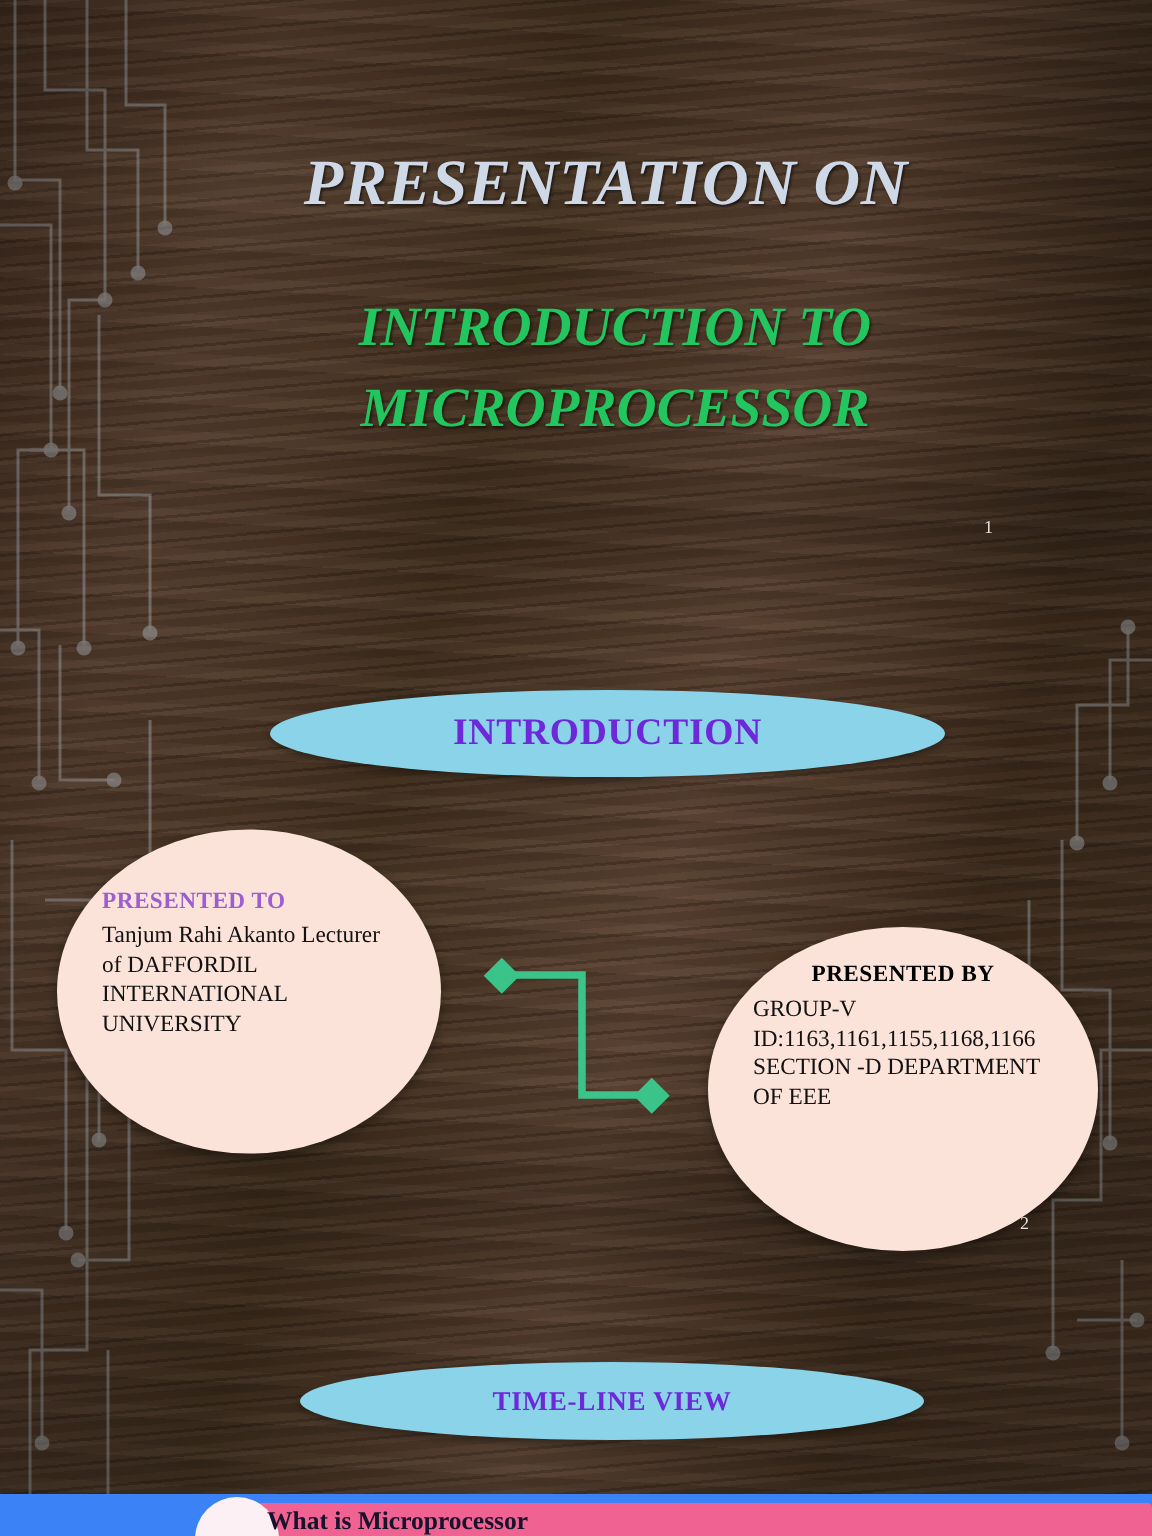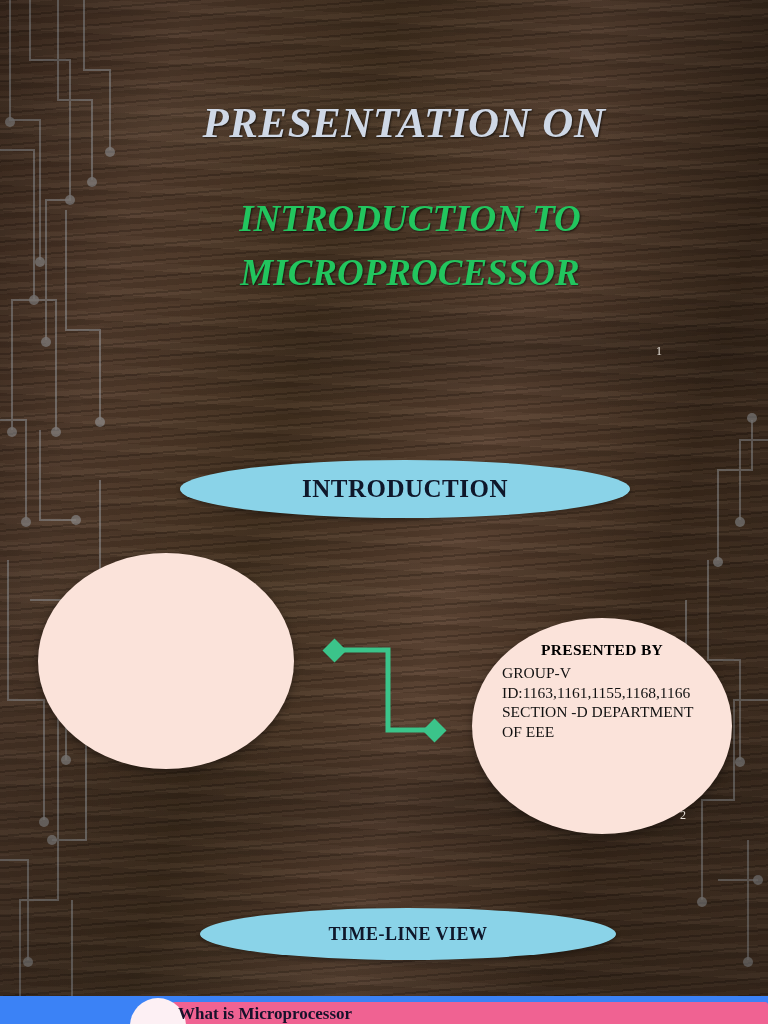--- a/index.html
+++ b/index.html
@@ -58,21 +58,21 @@
   .slide-num{
     position:absolute;color:#e6e0d8;font-size:12px;font-family:"Liberation Serif",serif;
   }
   .slide-num-1{left:656px;top:344px;}
   .slide-num-2{left:680px;top:808px;}
 
   
   .banner{
     position:absolute;background:#8ad3e8;border-radius:50%;
     display:flex;align-items:center;justify-content:center;
-    color:#0f172a;font-weight:bold;box-shadow:0 2px 5px rgba(0,0,0,.35);
+    color:#6d28d9;font-weight:bold;box-shadow:0 2px 5px rgba(0,0,0,.35);
   }
   .banner-intro{left:180px;top:460px;width:450px;height:58px;font-size:25px;letter-spacing:.5px;}
   .banner-timeline{left:200px;top:908px;width:416px;height:52px;font-size:18px;letter-spacing:.5px;}
 
   
   .oval{
     position:absolute;background:#fbe3da;border-radius:50%;
     box-shadow:0 3px 8px rgba(0,0,0,.35);
   }
   .oval-left{left:38px;top:553px;width:256px;height:216px;}
@@ -182,20 +182,22 @@
 <div class="vignette"></div>
 
 <div class="title-1">PRESENTATION ON</div>
 <div class="title-2">INTRODUCTION TO MICROPROCESSOR</div>
 <div class="slide-num slide-num-1">1</div>
 
 <div class="banner banner-intro">INTRODUCTION</div>
 
 <div class="oval oval-left">
   <div class="oval-inner">
+    <div class="oval-head head-purple">PRESENTED TO</div>
+    <div>Tanjum Rahi Akanto Lecturer of DAFFORDIL INTERNATIONAL UNIVERSITY</div>
   </div>
 </div>
 
 <div class="oval oval-right">
   <div class="oval-inner">
     <div class="oval-head head-pink">PRESENTED BY</div>
     <div>GROUP-V ID:1163,1161,1155,1168,1166 SECTION -D DEPARTMENT OF EEE</div>
   </div>
 </div>
 

